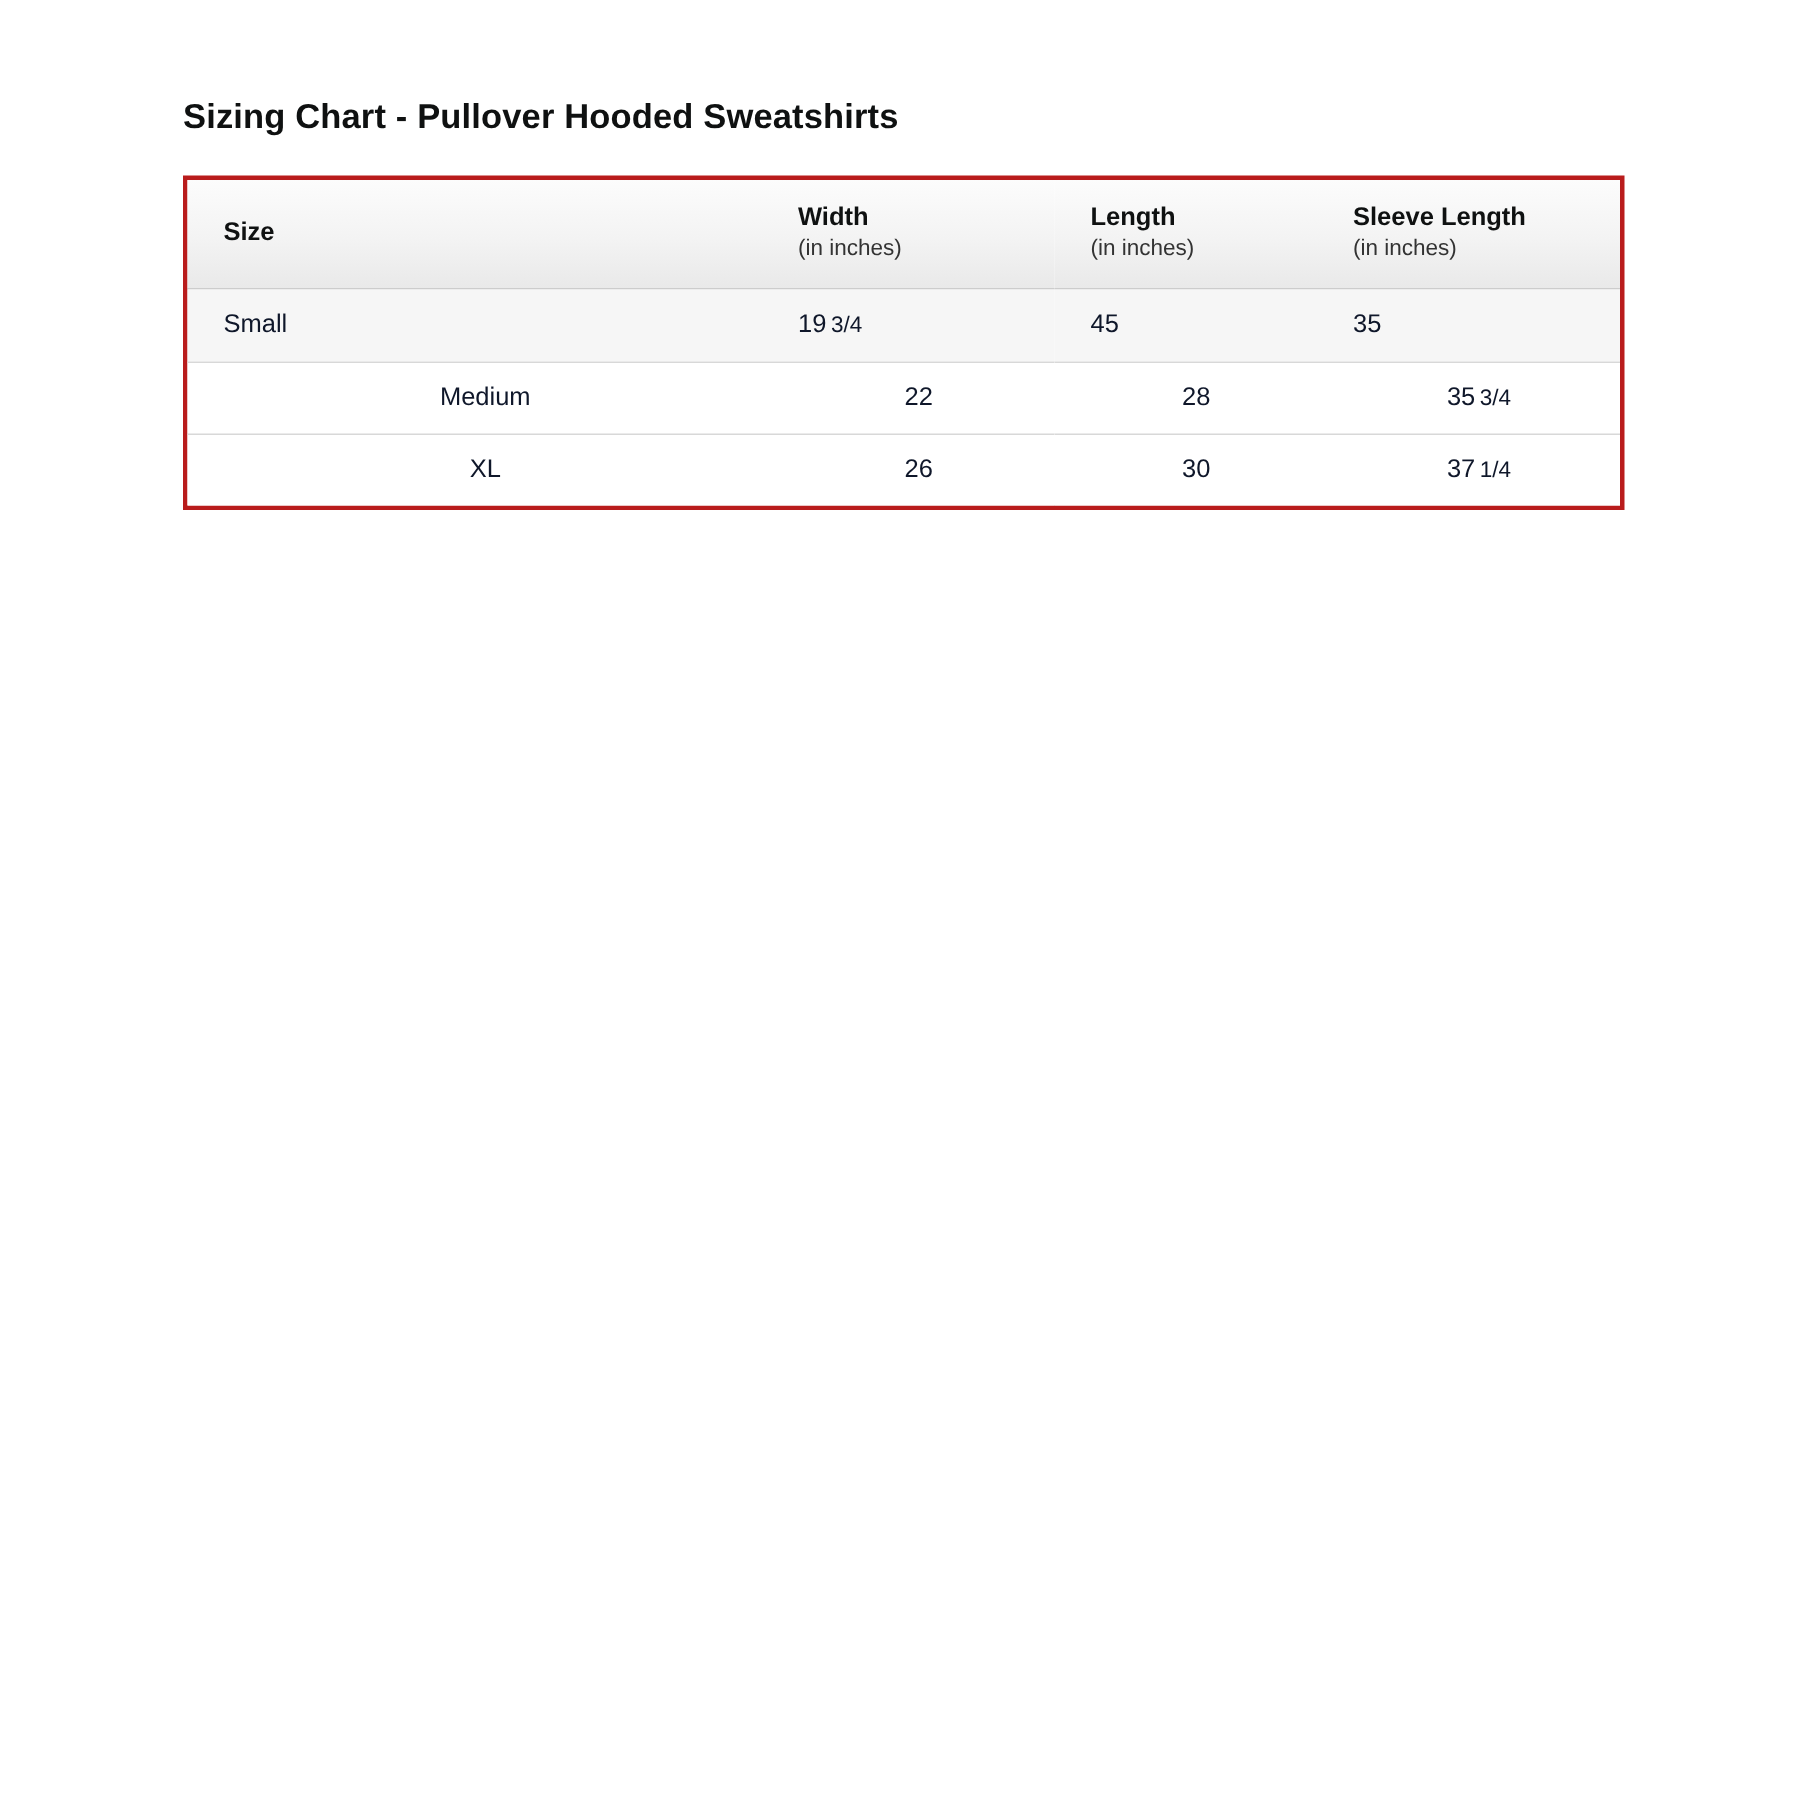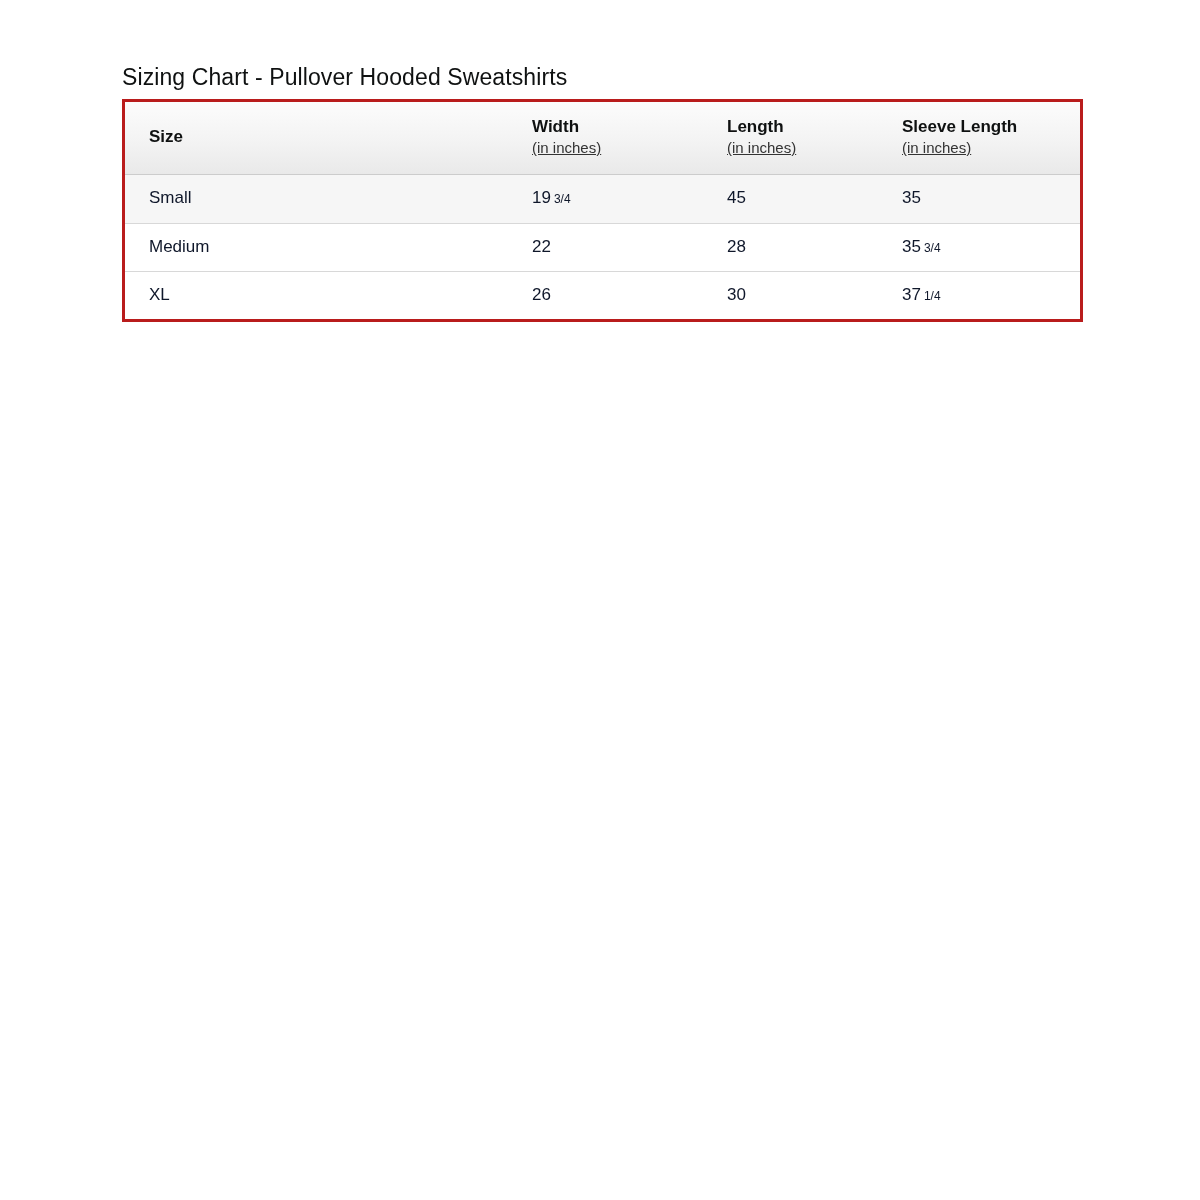--- a/index.html
+++ b/index.html
@@ -10,24 +10,24 @@
     font-family: "Liberation Sans", "DejaVu Sans", sans-serif;
     color: #111111;
   }
   .content {
     position: absolute;
     left: 122px;
     top: 64px;
   }
   .page-title {
     font-size: 23px;
-    font-weight: 400;
+    font-weight: 700;
     color: #0f1111;
     letter-spacing: 0.1px;
-    margin-bottom: 8px;
+    margin-bottom: 26px;
   }
   table.size-chart {
     width: 955px;
     border-collapse: separate;
     border-spacing: 0;
     table-layout: fixed;
     border: 3px solid #b91c1c;
   }
   col.c-size   { width: 383px; }
   col.c-width  { width: 195px; }
@@ -46,38 +46,37 @@
     font-size: 17px;
     font-weight: 700;
     color: #0f1111;
     line-height: 22px;
   }
   .th-sub {
     font-size: 15px;
     font-weight: 400;
     color: #333333;
     line-height: 20px;
-    text-decoration: underline;
   }
   .th-sub:empty { display: none; }
 
   tbody td {
     height: 48px;
     padding: 4px 10px 6px 24px;
     font-size: 17px;
     color: #0f172a;
     vertical-align: middle;
     text-align: left;
   }
-  tbody tr + tr td { border-top: 1px solid #d8d8d8; }
+  tbody tr + tr td { border-top: 1px solid #d8d8d8; text-align: center; }
   tbody tr.shade td { background: #f6f6f6; }
   tbody tr.plain td { background: #ffffff; }
 
   .frac {
-    font-size: 12px;
+    font-size: 15px;
     margin-left: 3px;
   }
   .frac:empty { margin-left: 0; }
 </style>
 </head>
 <body>
 
 <div class="content">
   <h1 class="page-title">Sizing Chart - Pullover Hooded Sweatshirts</h1>
 

